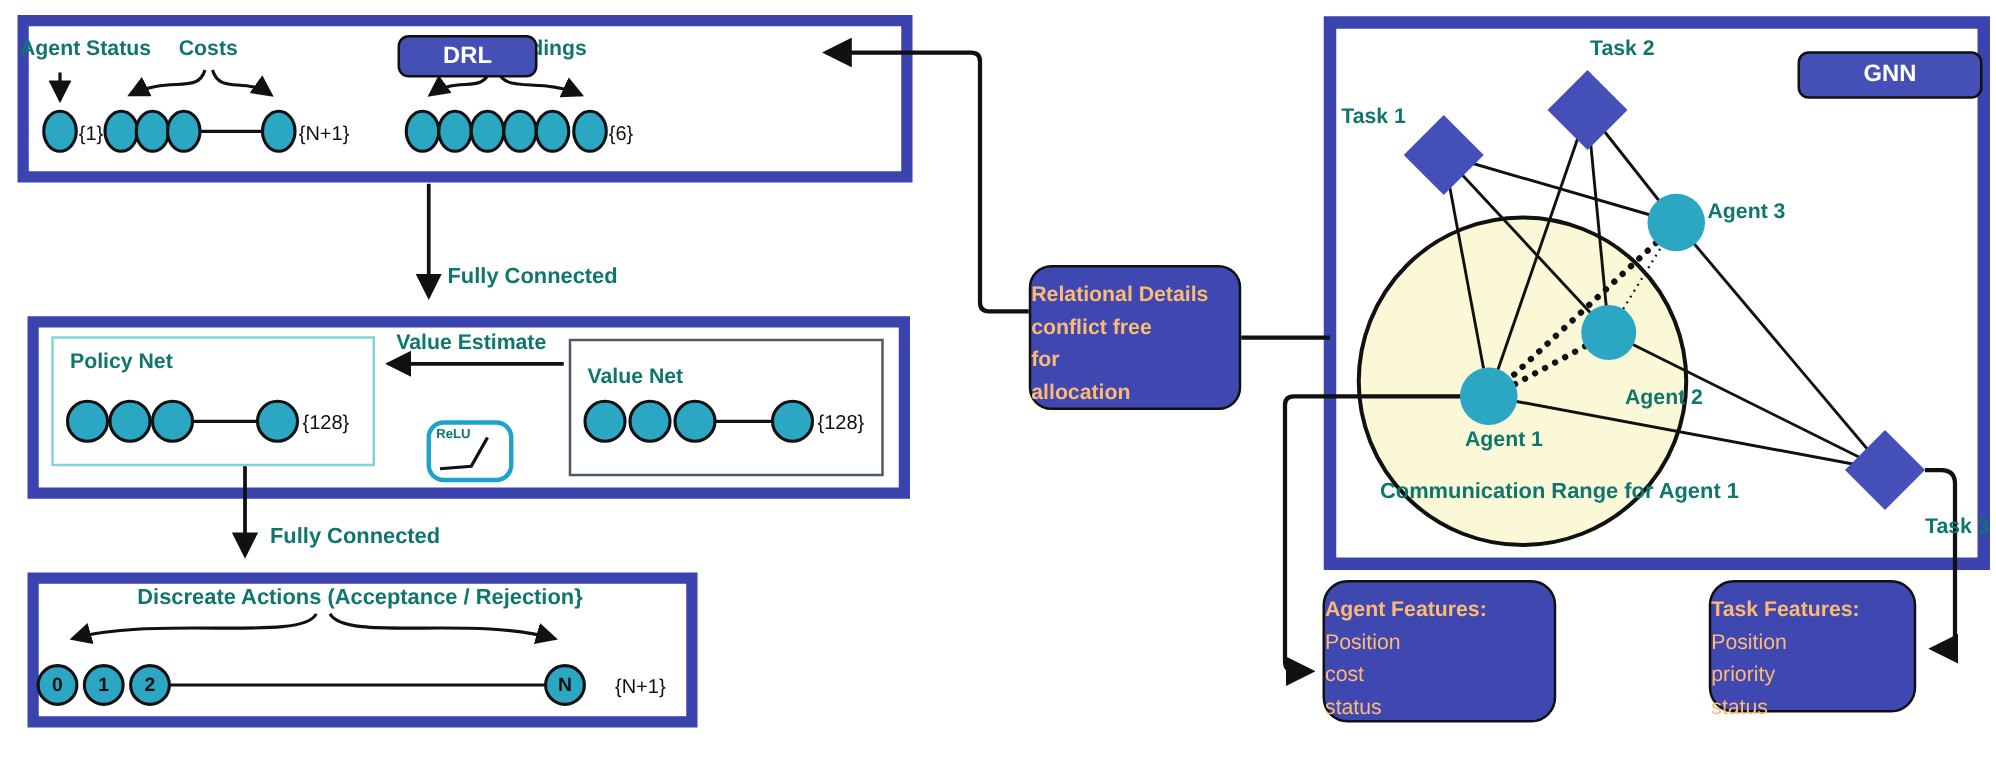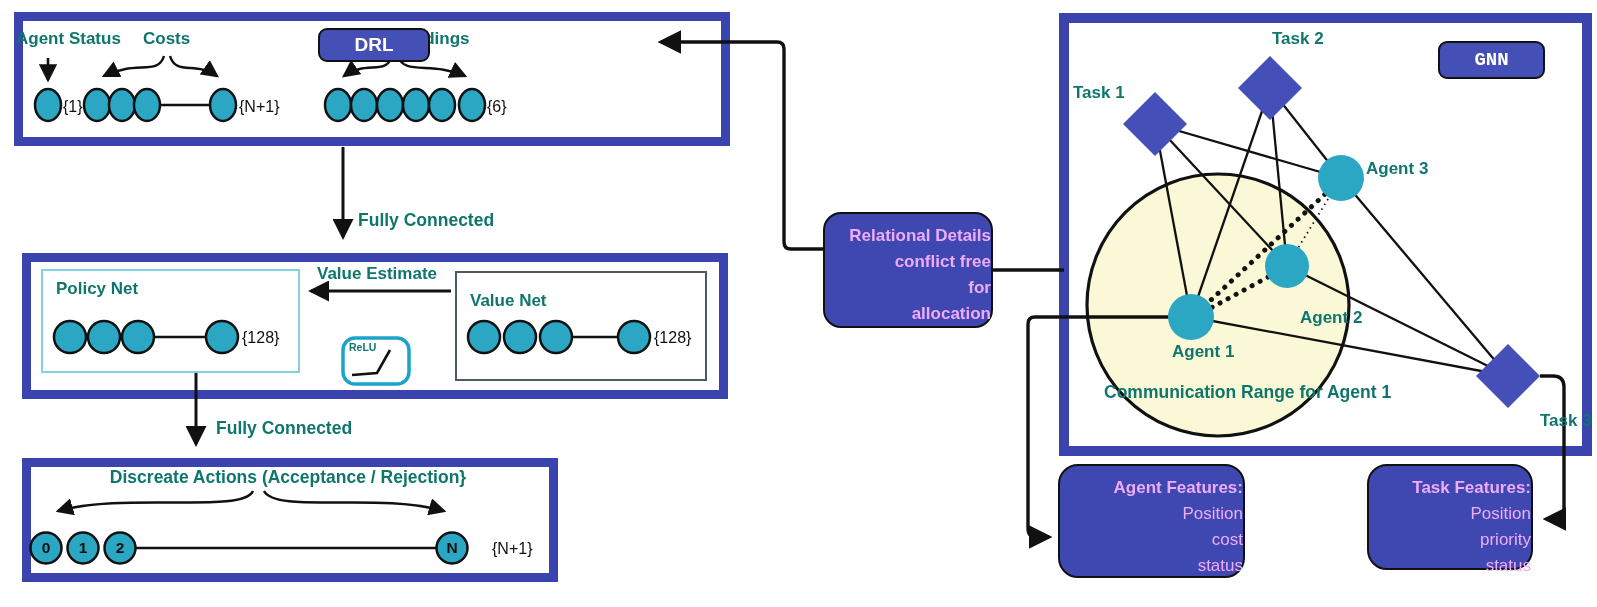--- a/index.html
+++ b/index.html
@@ -6,22 +6,22 @@
   .stage{position:relative;width:1597px;height:607px;background:#ffffff;overflow:hidden;
          font-family:"Liberation Sans",sans-serif;}
   .stage svg{position:absolute;left:0;top:0;}
   .lbl{position:absolute;font:700 17px "Liberation Sans",sans-serif;color:#0f766e;white-space:nowrap;}
   .lbl.small{font-size:10.5px;}
   .lbl.big{font-size:17.5px;}
   .center{transform:translateX(-50%);}
   .badge{position:absolute;box-sizing:border-box;background:#4450b5;color:#fff;
          border:2.5px solid #111;border-radius:9px;display:flex;align-items:center;
          justify-content:center;font:700 19px "Liberation Sans",sans-serif;}
-  .panel-box{position:absolute;box-sizing:border-box;background:#3e48b0;color:#f0abfc;
-         border:2.5px solid #111;border-radius:20px;text-align:right;
+  .panel-box{position:absolute;box-sizing:border-box;background:#3e48b0;color:#fdba74;
+         border:2.5px solid #111;border-radius:20px;text-align:left;
          font:700 17px "Liberation Sans",sans-serif;line-height:26px;padding-top:9px;}
   .panel-box .item{font-weight:400;}
 </style>
 </head>
 <body>
 
 <div class="stage">
 
 <svg width="1597" height="607" viewBox="0 0 1597 607">
   <defs>
@@ -153,21 +153,21 @@
 
 <div class="lbl" style="left:1073px;top:83px;">Task 1</div>
 <div class="lbl" style="left:1272px;top:29px;">Task 2</div>
 <div class="lbl" style="left:1540px;top:411px;">Task 3</div>
 <div class="lbl" style="left:1172px;top:342px;">Agent 1</div>
 <div class="lbl" style="left:1300px;top:308px;">Agent 2</div>
 <div class="lbl" style="left:1366px;top:159px;">Agent 3</div>
 <div class="lbl big" style="left:1104px;top:382px;">Communication Range for Agent 1</div>
 
 <div class="badge" style="left:318px;top:28px;width:112px;height:34px;">DRL</div>
-<div class="badge" style="left:1438px;top:41px;width:107px;height:38px;font-family:Liberation Mono, monospace;">GNN</div>
+<div class="badge" style="left:1438px;top:41px;width:148px;height:38px;">GNN</div>
 
 <div class="panel-box" style="left:823px;top:212px;width:170px;height:116px;border-radius:18px;">
   <div>Relational Details</div>
   <div>conflict free</div>
   <div>for</div>
   <div>allocation</div>
 </div>
 
 <div class="panel-box" style="left:1058px;top:464px;width:187px;height:114px;">
   <div>Agent Features:</div>

